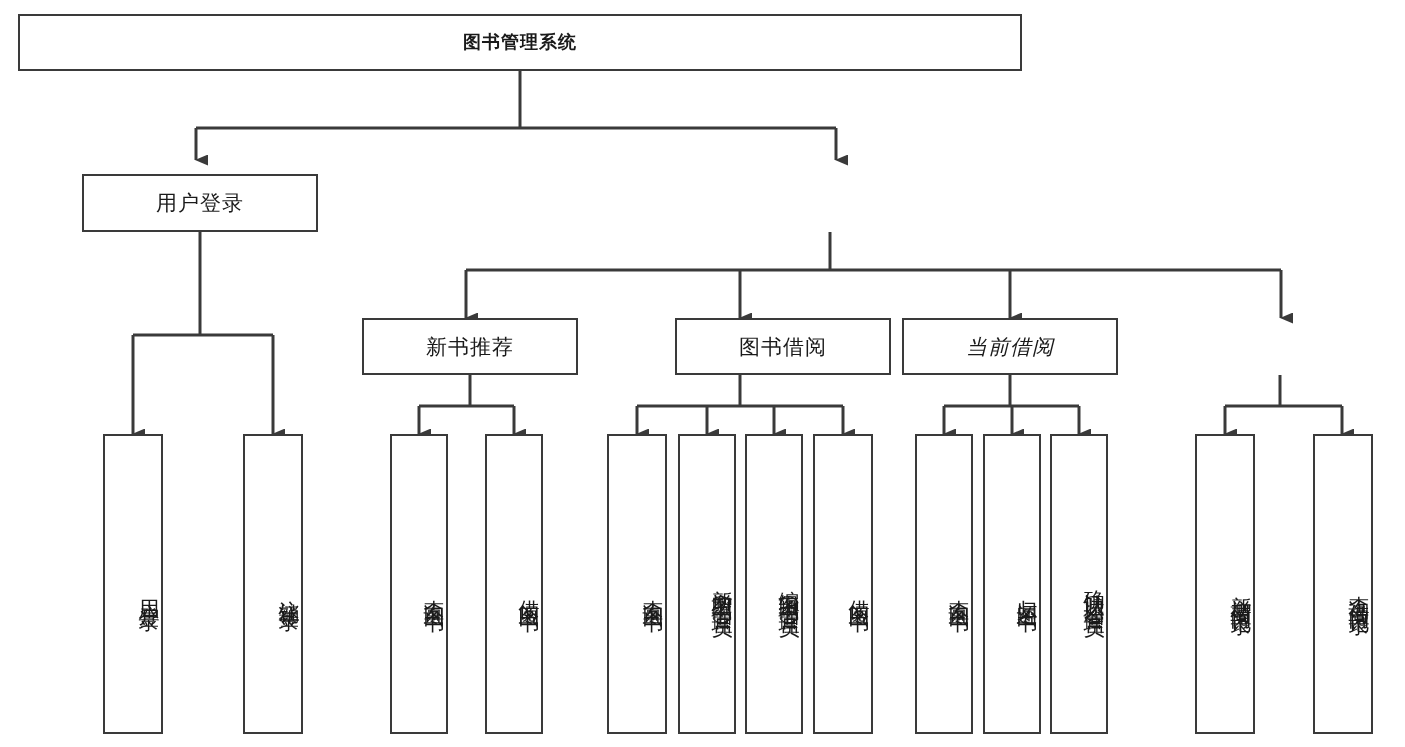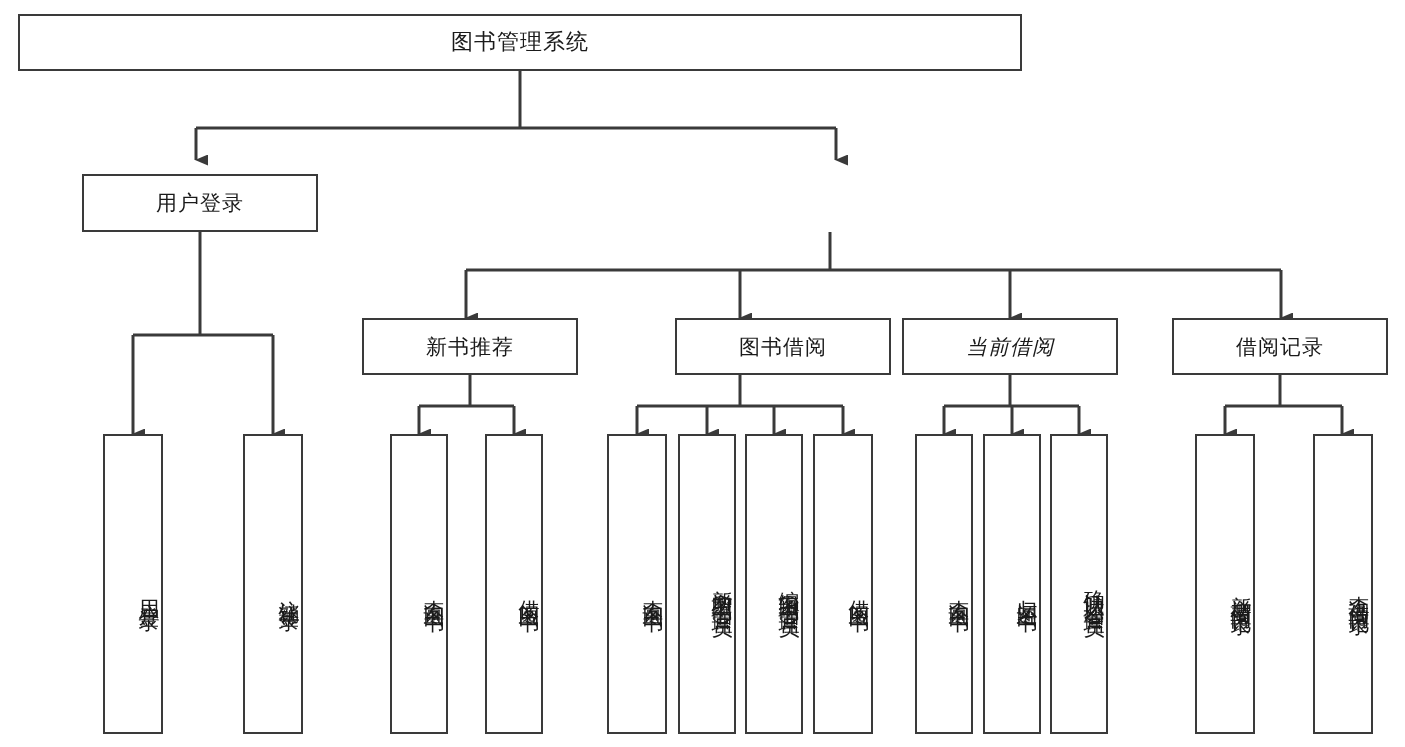--- a/index.html
+++ b/index.html
@@ -40,21 +40,22 @@
     line-height: 1.1;
     padding-top: 14px;
     align-items: flex-start;
     justify-content: center;
   }
   .node .txt {
     display: block;
     white-space: pre-wrap;
   }
   #title-node {
-    font-size: 22px;
+    font-size: 18px;
+    font-weight: bold;
   }
   svg.wires {
     position: absolute;
     left: 0;
     top: 0;
     width: 1405px;
     height: 747px;
     pointer-events: none;
   }
   .watermark {
@@ -136,23 +137,20 @@
   </div>
 
   <div class="node horiz" style="left:632px; top:318px; width:216px; height:57px;margin-left:43px;">
     <span class="txt">图书借阅</span>
   </div>
 
   <div class="node horiz" style="left:902px; top:318px; width:216px; height:57px;font-style:italic;">
     <span class="txt">当前借阅</span>
   </div>
 
-  <div class="node horiz" style="left:1172px; top:318px; width:216px; height:57px;">
-    <span class="txt">借阅记录</span>
-  </div>
 
   <div class="node vert" style="left:103px; top:434px; width:60px; height:300px;">
     <span class="txt">用户登录</span>
   </div>
   <div class="node vert" style="left:243px; top:434px; width:60px; height:300px;">
     <span class="txt">注销登录</span>
   </div>
 
   <div class="node vert" style="left:390px; top:434px; width:58px; height:300px;">
     <span class="txt">查询图书</span>

